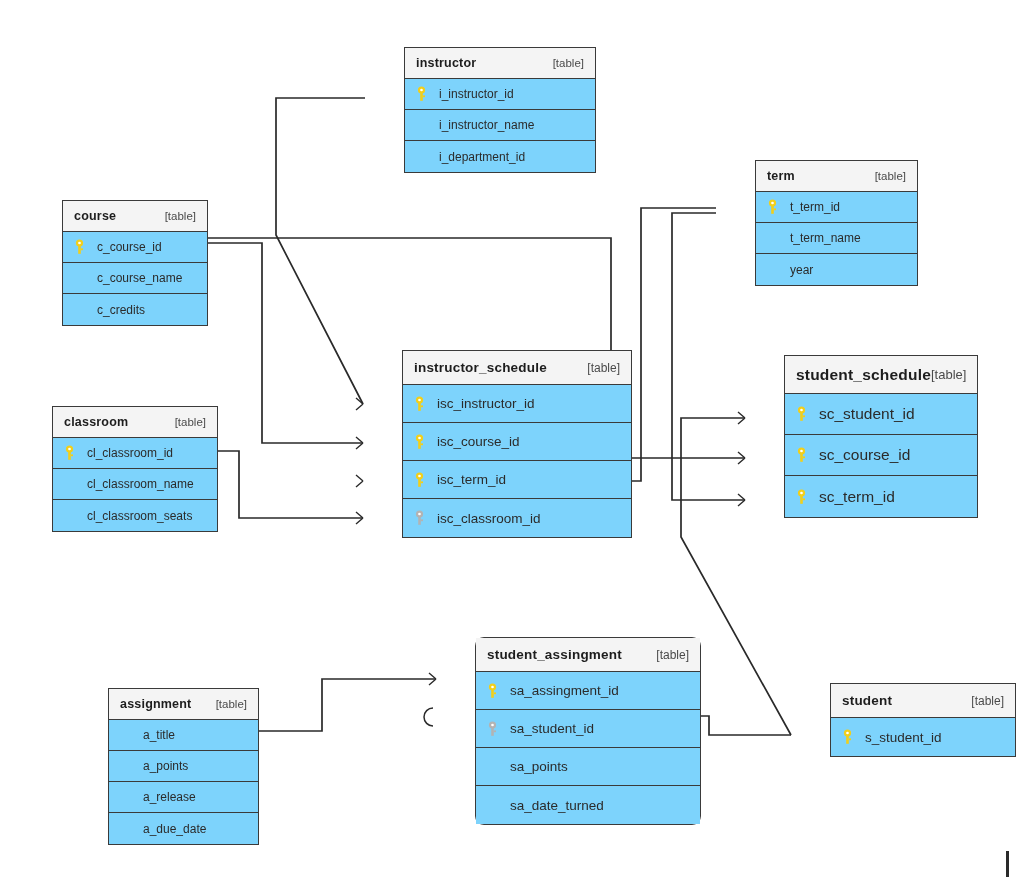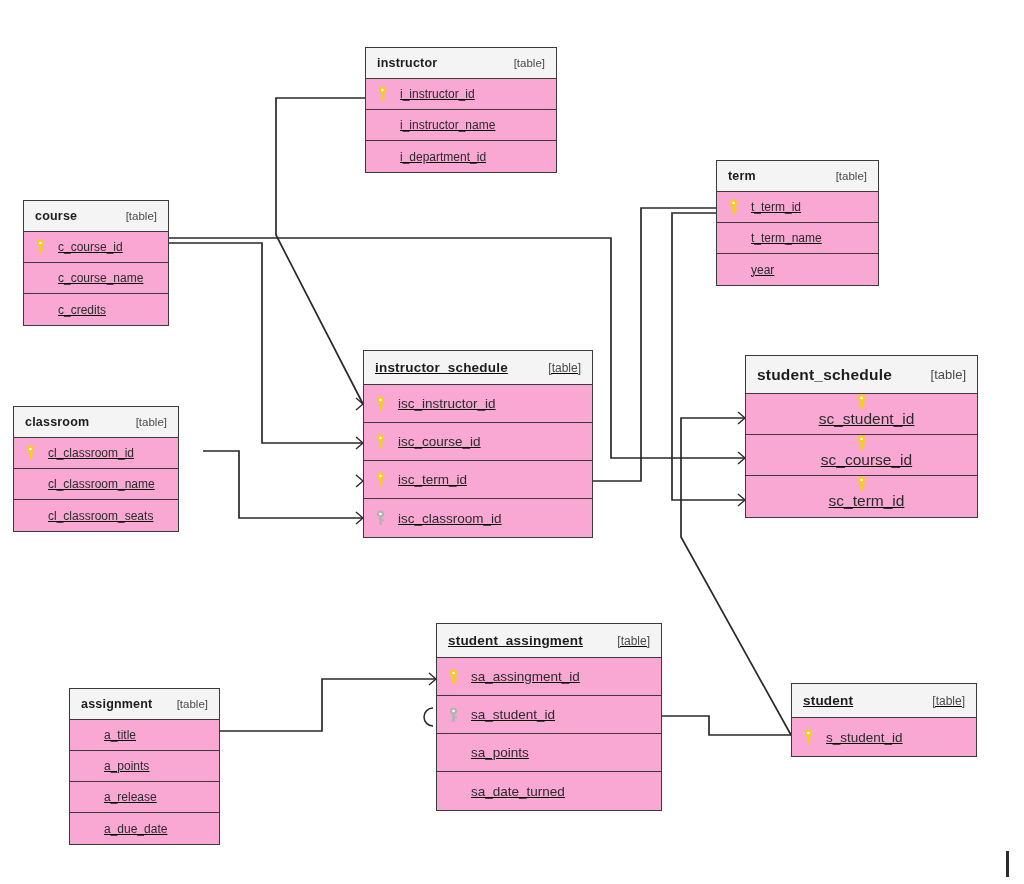--- a/index.html
+++ b/index.html
@@ -20,20 +20,21 @@
     left: 0; top: 0;
     width: 1024px; height: 884px;
     pointer-events: none;
   }
   .entity {
     position: absolute;
     box-sizing: border-box;
     border: 1.6px solid #3a3a3a;
     background: #ffffff;
     z-index: 5;
+    margin-left: 39px;
   }
   .entity-header {
     display: flex;
     align-items: center;
     justify-content: space-between;
     background: #f4f4f4;
     border-bottom: 1.6px solid #3a3a3a;
     box-sizing: border-box;
     padding: 0 11px;
     height: 31px;
@@ -46,55 +47,54 @@
   }
   .entity-tag {
     color: #4a4a4a;
     white-space: nowrap;
   }
   .field-row {
     display: flex;
     align-items: center;
     box-sizing: border-box;
     border-bottom: 1.6px solid #3a3a3a;
-    background: #f9a8d4;
+    background: #7dd3fc;
     padding-left: 10px;
     height: 31px;
-    text-decoration: underline;
   }
   .field-row:last-child { border-bottom: none; }
   .key-slot {
     width: 24px;
     min-width: 24px;
     display: flex;
     align-items: center;
     justify-content: flex-start;
   }
   .field-label {
     color: #2b2b2b;
     white-space: nowrap;
   }
   
   .sz-sm .entity-header { height: 31px; }
   .sz-sm .entity-title { font-size: 12.5px; }
   .sz-sm .entity-tag   { font-size: 11.5px; }
   .sz-sm .field-label  { font-size: 12px; }
   .sz-sm .field-row    { height: 31px; }
 
-  .sz-md .entity-header { height: 34px; text-decoration: underline; }
+  .sz-md .entity-header { height: 34px; }
   .sz-md .entity-title { font-size: 13.5px; }
   .sz-md .entity-tag   { font-size: 12px; }
   .sz-md .field-label  { font-size: 13.5px; }
   .sz-md .field-row    { height: 38px; }
 
   .sz-lg .entity-header { height: 38px; }
   .sz-lg .entity-title { font-size: 15.5px; }
   .sz-lg .entity-tag   { font-size: 13px; }
   .sz-lg .field-label  { font-size: 15.5px; }
-  .sz-lg .field-row    { height: 41px; flex-direction: column; }
+  .sz-lg .field-row    { height: 41px; }
 
   .corner-mark {
     position: absolute;
     background: #2a2a2a;
     z-index: 6;
   }
 </style>
 </head>
 <body>
 
@@ -256,21 +256,21 @@
             <svg width="13" height="16" viewBox="0 0 13 16" xmlns="http://www.w3.org/2000/svg">
               <circle cx="6.5" cy="4" r="3.6" fill="#b3b3b3"></circle>
               <circle cx="6.5" cy="4" r="1.35" fill="#ffffff"></circle>
               <rect x="5.2" y="6.4" width="2.6" height="8.4" fill="#b3b3b3"></rect>
               <rect x="7.8" y="9.4" width="2.2" height="1.8" fill="#b3b3b3"></rect>
             </svg>
           </span>
           <span class="field-label">isc_classroom_id</span>
         </div>
       </div>
-      <div class="entity sz-lg" style="left: 745px; top: 355px; width: 233px;">
+      <div class="entity sz-lg" style="left: 745px; top: 355px; width: 194px;">
         <div class="entity-header">
           <span class="entity-title">student_schedule</span>
           <span class="entity-tag">[table]</span>
         </div>
         <div class="field-row">
           <span class="key-slot">
             <svg width="13" height="16" viewBox="0 0 13 16" xmlns="http://www.w3.org/2000/svg">
               <circle cx="6.5" cy="4" r="3.6" fill="#f2cf1a"></circle>
               <circle cx="6.5" cy="4" r="1.35" fill="#ffffff"></circle>
               <rect x="5.2" y="6.4" width="2.6" height="8.4" fill="#f2cf1a"></rect>
@@ -320,21 +320,21 @@
         </div>
         <div class="field-row">
           <span class="key-slot"></span>
           <span class="field-label">cl_classroom_name</span>
         </div>
         <div class="field-row">
           <span class="key-slot"></span>
           <span class="field-label">cl_classroom_seats</span>
         </div>
       </div>
-      <div class="entity sz-md" style="left: 436px; top: 623px; width: 226px;">
+      <div class="entity sz-md" style="left: 436px; top: 637px; width: 226px; border-radius: 9px;">
         <div class="entity-header">
           <span class="entity-title">student_assingment</span>
           <span class="entity-tag">[table]</span>
         </div>
         <div class="field-row">
           <span class="key-slot">
             <svg width="13" height="16" viewBox="0 0 13 16" xmlns="http://www.w3.org/2000/svg">
               <circle cx="6.5" cy="4" r="3.6" fill="#f2cf1a"></circle>
               <circle cx="6.5" cy="4" r="1.35" fill="#ffffff"></circle>
               <rect x="5.2" y="6.4" width="2.6" height="8.4" fill="#f2cf1a"></rect>

